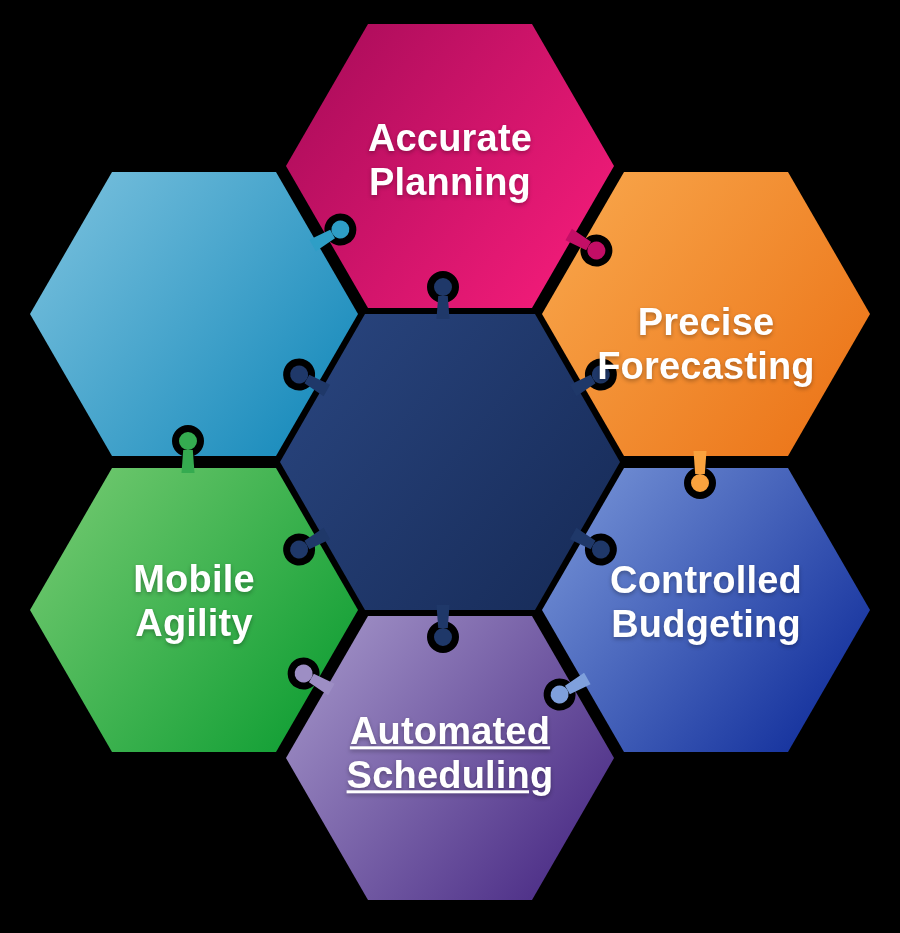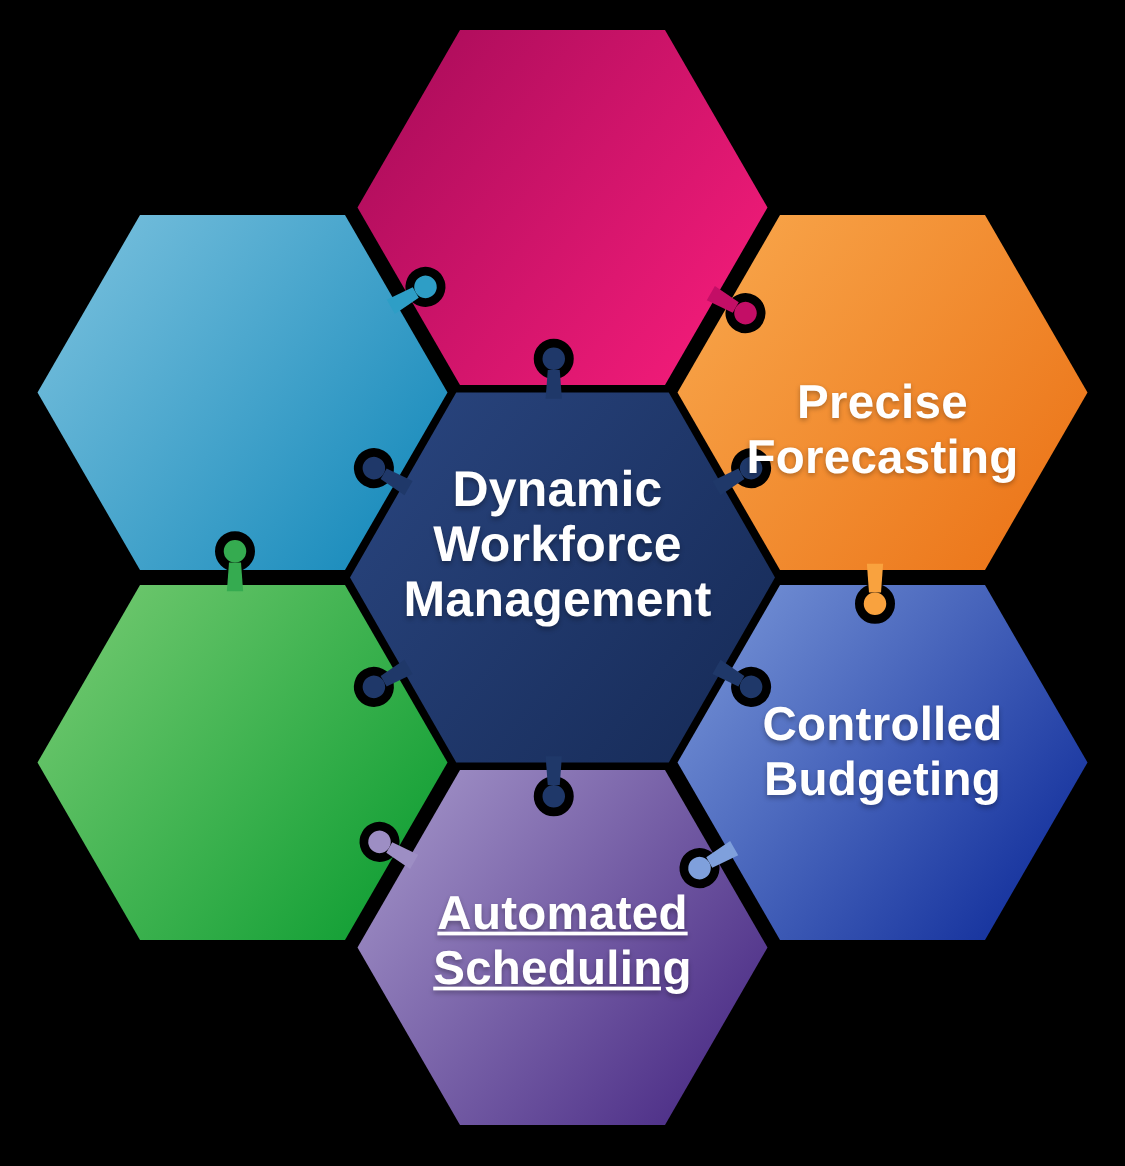--- a/index.html
+++ b/index.html
@@ -125,17 +125,18 @@
     <g transform="translate(327,687) rotate(-60)">
       <circle class="bulb" cx="0" cy="-27" r="12.5" fill="#9D8EC4"></circle>
       <path class="neck" d="M -6.5 5 L -4.8 -18 L 4.8 -18 L 6.5 5 Z" fill="#9D8EC4"></path>
     </g>
     <g transform="translate(188,468)">
       <circle class="bulb" cx="0" cy="-27" r="12.5" fill="#35AB50"></circle>
       <path class="neck" d="M -6.5 5 L -4.8 -18 L 4.8 -18 L 6.5 5 Z" fill="#35AB50"></path>
     </g>
   </svg>
 
+  <div class="label" style="left:450px; top:161px; width:240px;">Accurate Planning</div>
   <div class="label" style="left:706px; top:305px; width:250px;margin-top:40px;">Precise Forecasting</div>
   <div class="label" style="left:706px; top:603px; width:250px;">Controlled Budgeting</div>
   <div class="label" style="left:450px; top:754px; width:252px;text-decoration:underline;">Automated Scheduling</div>
-  <div class="label center-label" style="left:446px; top:436px; width:258px;">Dynamic Workforce Management</div>
+  <div class="label" style="left:194px; top:602px; width:190px;">Mobile Agility</div>
 </div>
 
 </body></html>

